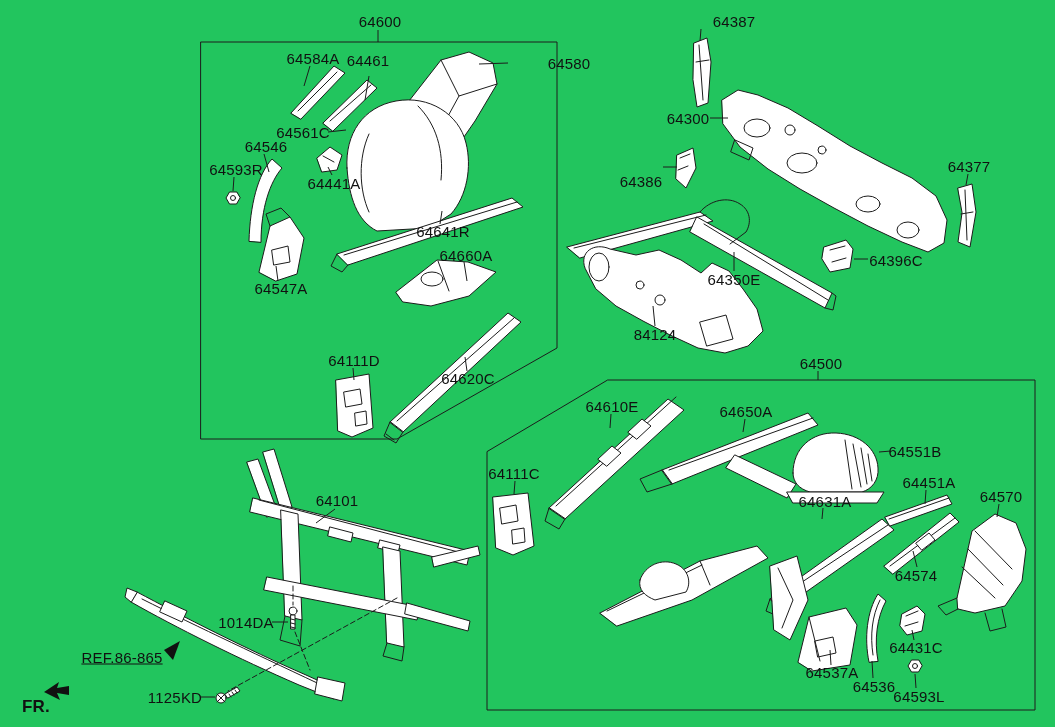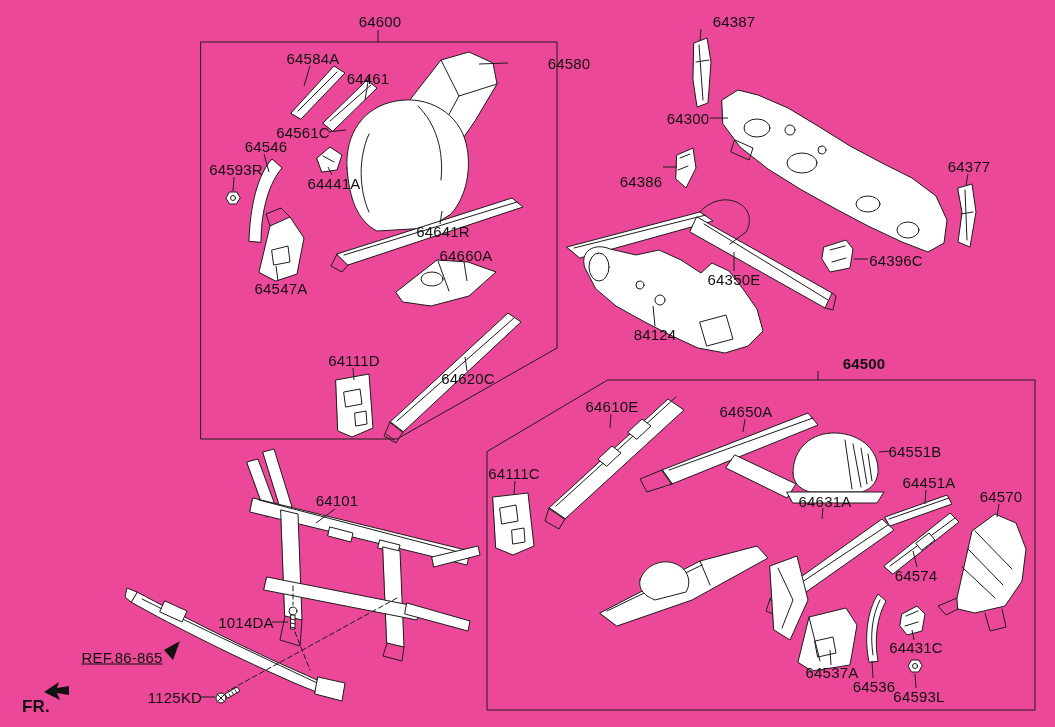--- a/index.html
+++ b/index.html
@@ -1,16 +1,16 @@
 <!DOCTYPE html>
 <html><head>
 <meta charset="utf-8">
 <style>
   html,body{margin:0;padding:0;background:#fff;}
-  #stage{position:relative;width:1055px;height:727px;background:#ec4899;overflow:hidden;
+  #stage{position:relative;width:1055px;height:727px;background:#22c55e;overflow:hidden;
          font-family:"Liberation Sans",sans-serif;}
   #stage svg{position:absolute;left:0;top:0;}
   .part-label{position:absolute;transform:translate(-50%,-50%);font-size:15px;color:#111;
               white-space:nowrap;letter-spacing:.2px;line-height:1;}
   .part-label.link{text-decoration:underline;text-align:right;}
   .part-label.bold{font-weight:bold;font-size:17px;}
 </style>
 </head>
 <body>
 
@@ -259,39 +259,39 @@
       <line x1="873" y1="678" x2="872" y2="661" stroke="#1c1c1c" stroke-width="1"></line>
       <line x1="916" y1="688" x2="915" y2="674" stroke="#1c1c1c" stroke-width="1"></line>
       <line x1="335" y1="509" x2="316" y2="523" stroke="#1c1c1c" stroke-width="1"></line>
       <line x1="272" y1="622" x2="288" y2="622" stroke="#1c1c1c" stroke-width="1"></line>
       <line x1="200" y1="697" x2="215" y2="697" stroke="#1c1c1c" stroke-width="1"></line>
     </svg>
 
   <div id="labels">
       <div class="part-label" style="left: 380px; top: 21px;">64600</div>
       <div class="part-label" style="left: 313px; top: 58px;">64584A</div>
-      <div class="part-label" style="left: 368px; top: 78px;">64461</div>
+      <div class="part-label" style="left: 368px; top: 60px;">64461</div>
       <div class="part-label" style="left: 528px; top: 63px; margin-left: 41px;">64580</div>
       <div class="part-label" style="left: 303px; top: 132px;">64561C</div>
       <div class="part-label" style="left: 266px; top: 146px;">64546</div>
       <div class="part-label" style="left: 236px; top: 169px;">64593R</div>
       <div class="part-label" style="left: 334px; top: 183px;">64441A</div>
       <div class="part-label" style="left: 443px; top: 231px;">64641R</div>
       <div class="part-label" style="left: 466px; top: 255px;">64660A</div>
       <div class="part-label" style="left: 281px; top: 288px;">64547A</div>
       <div class="part-label" style="left: 354px; top: 360px;">64111D</div>
       <div class="part-label" style="left: 468px; top: 378px;">64620C</div>
       <div class="part-label" style="left: 702px; top: 21px; margin-left: 32px;">64387</div>
       <div class="part-label" style="left: 688px; top: 118px;">64300</div>
       <div class="part-label" style="left: 641px; top: 167px; margin-top: 14px;">64386</div>
       <div class="part-label" style="left: 969px; top: 166px;">64377</div>
       <div class="part-label" style="left: 896px; top: 260px;">64396C</div>
       <div class="part-label" style="left: 734px; top: 279px;">64350E</div>
       <div class="part-label" style="left: 655px; top: 334px;">84124</div>
-      <div class="part-label" style="left: 864px; top: 363px; font-weight: bold;">64500</div>
+      <div class="part-label" style="left: 821px; top: 363px;">64500</div>
       <div class="part-label" style="left: 612px; top: 406px;">64610E</div>
       <div class="part-label" style="left: 746px; top: 411px;">64650A</div>
       <div class="part-label" style="left: 514px; top: 473px;">64111C</div>
       <div class="part-label" style="left: 825px; top: 501px;">64631A</div>
       <div class="part-label" style="left: 915px; top: 451px;">64551B</div>
       <div class="part-label" style="left: 929px; top: 482px;">64451A</div>
       <div class="part-label" style="left: 1001px; top: 496px;">64570</div>
       <div class="part-label" style="left: 916px; top: 575px;">64574</div>
       <div class="part-label" style="left: 916px; top: 647px;">64431C</div>
       <div class="part-label" style="left: 832px; top: 672px;">64537A</div>

